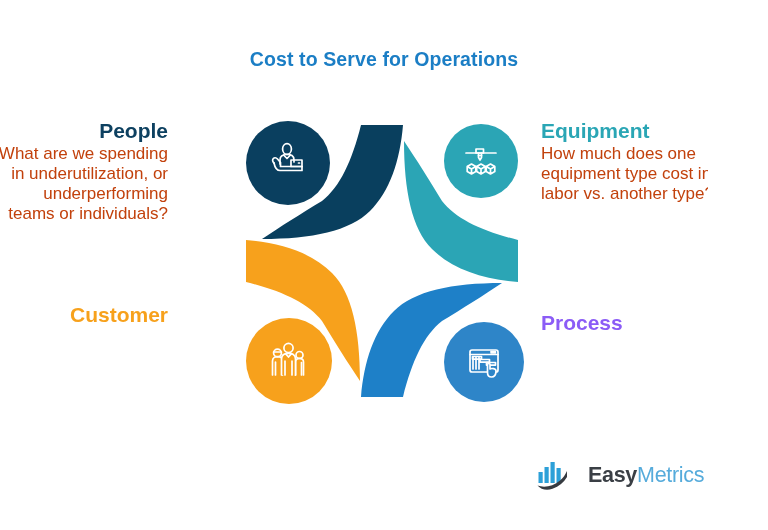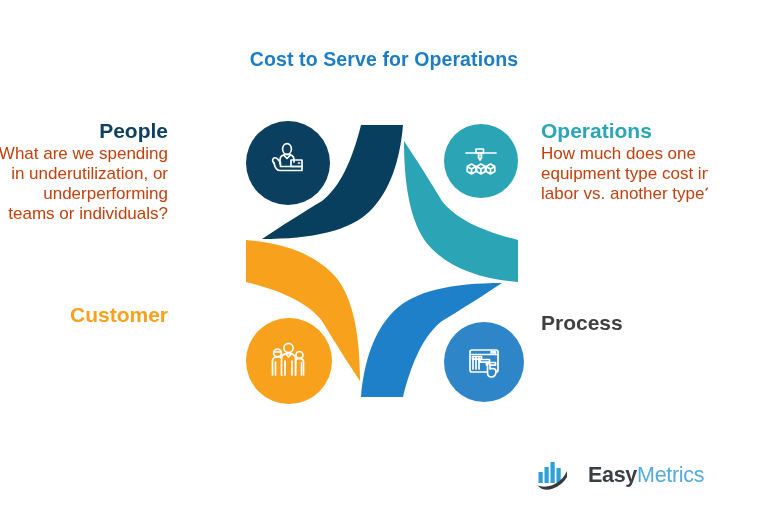--- a/index.html
+++ b/index.html
@@ -14,42 +14,42 @@
   .qblock{position:absolute;width:200px;}
   .qblock .qhead{font-size:21px;font-weight:bold;margin:0 0 3px 0;line-height:20px;}
   .qblock .qbody{font-size:17px;line-height:20px;color:#c2410c;font-weight:400;}
   .q-people   {top:121px;right:540px;text-align:right;}
   .q-equipment{top:121px;left:541px;text-align:left;}
   .q-customer {top:305px;right:540px;text-align:right;}
   .q-process  {top:313px;left:541px;text-align:left;}
   .q-people .qhead{color:#0d4060;}
   .q-equipment .qhead{color:#2aa6b5;}
   .q-customer .qhead{color:#f7a11c;}
-  .q-process .qhead{color:#404040;}
+  .q-process .qhead{color:#8b5cf6;}
   .pinwheel{position:absolute;left:212px;top:91px;}
   .logo{position:absolute;left:537px;top:458px;display:flex;align-items:center;gap:21px;}
   .logo-text{font-size:21.5px;letter-spacing:-0.3px;line-height:34px;}
   .logo-easy{font-weight:bold;color:#3a3f45;}
   .logo-metrics{font-weight:normal;color:#55abdb;}
   .icon-stroke{fill:none;stroke:#ffffff;stroke-width:1.7;stroke-linecap:round;stroke-linejoin:round;}
 </style>
 </head>
 <body>
 
 <div class="canvas">
 
   <div class="title">Cost to Serve for Operations</div>
 
   <div class="qblock q-people">
     <div class="qhead">People</div>
     <div class="qbody">What are we spending<br>in underutilization, or<br>underperforming<br>teams or individuals?</div>
   </div>
 
   <div class="qblock q-equipment">
-    <div class="qhead">Operations</div>
+    <div class="qhead">Equipment</div>
     <div class="qbody">How much does one<br>equipment type cost in<br>labor vs. another type?</div>
   </div>
 
   <div class="qblock q-customer">
     <div class="qhead">Customer</div>
   </div>
 
   <div class="qblock q-process">
     <div class="qhead">Process</div>
   </div>

